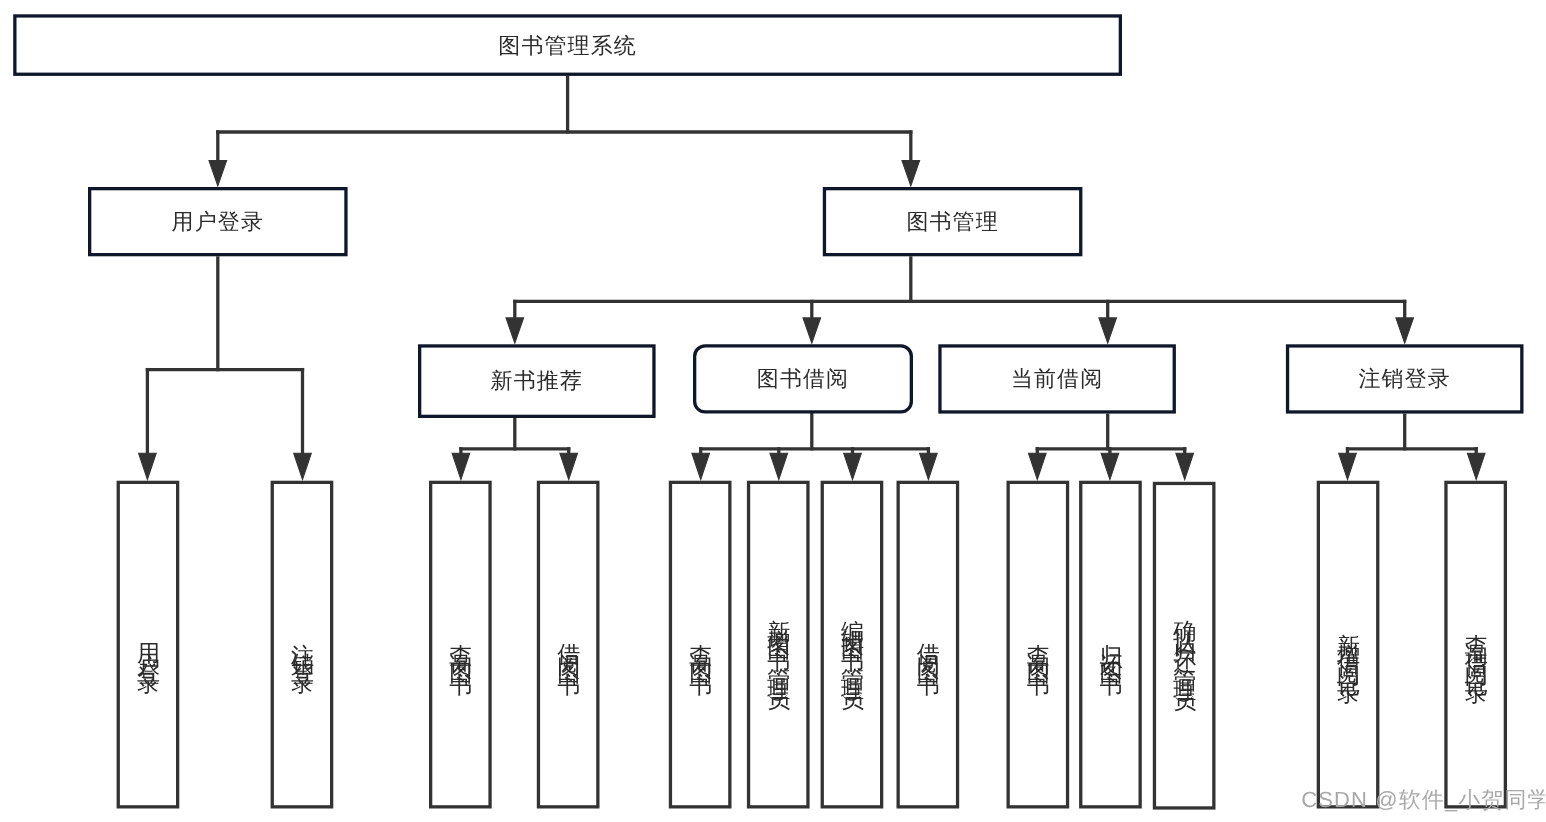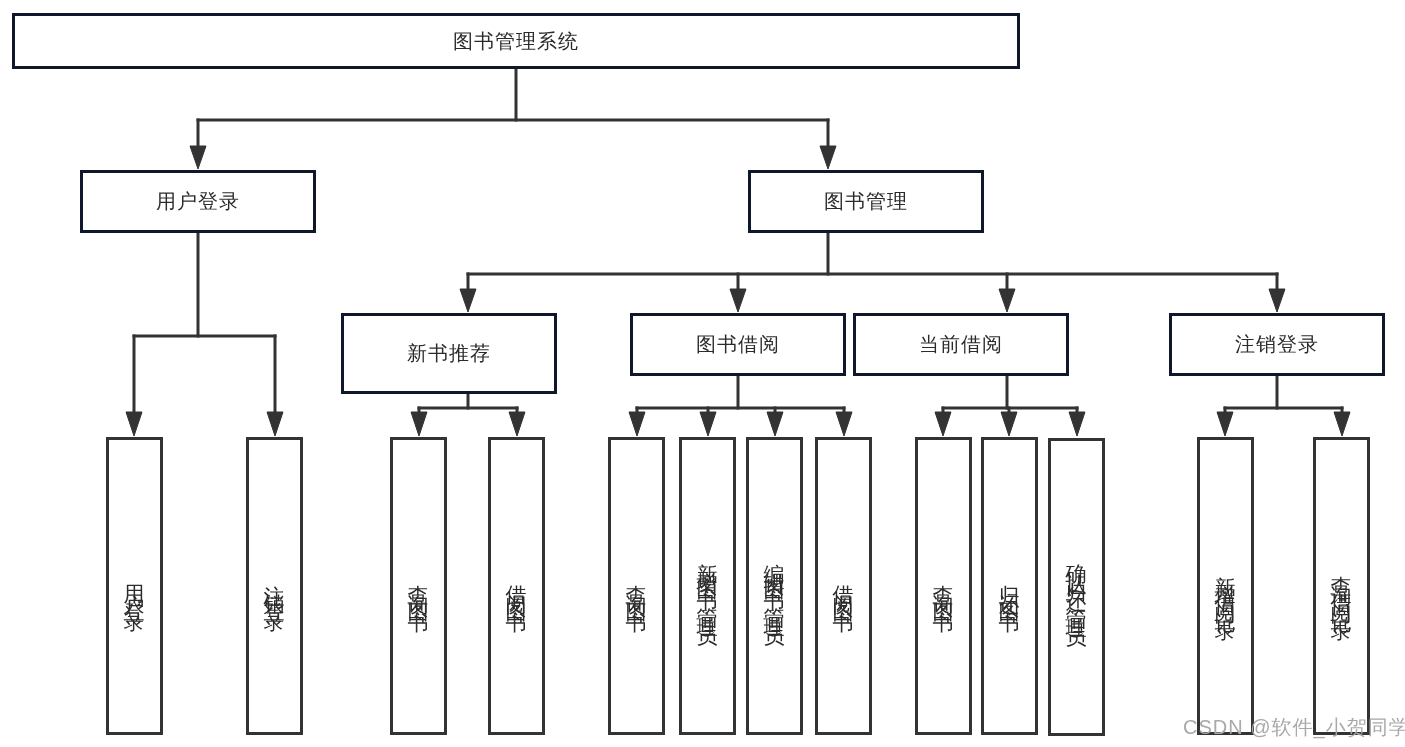--- a/index.html
+++ b/index.html
@@ -112,24 +112,24 @@
     <span>图书管理系统</span>
   </div>
 
   <div class="hbox" style="left:80px;top:170px;width:236px;height:63px;">
     <span>用户登录</span>
   </div>
   <div class="hbox" style="left:710px;top:170px;width:236px;height:63px;margin-left:38px;">
     <span>图书管理</span>
   </div>
 
-  <div class="hbox" style="left:341px;top:313px;width:216px;height:81px;">
+  <div class="hbox" style="left:380px;top:313px;width:216px;height:67px;">
     <span>新书推荐</span>
   </div>
-  <div class="hbox" style="left:630px;top:313px;width:216px;height:63px;">
+  <div class="hbox" style="left:630px;top:313px;width:200px;height:63px;border-radius:11px;">
     <span>图书借阅</span>
   </div>
   <div class="hbox" style="left:853px;top:313px;width:216px;height:63px;">
     <span>当前借阅</span>
   </div>
   <div class="hbox" style="left:1169px;top:313px;width:216px;height:63px;">
     <span>注销登录</span>
   </div>
 
   <div class="vbox" style="left:106px;top:437px;width:57px;height:298px;">

